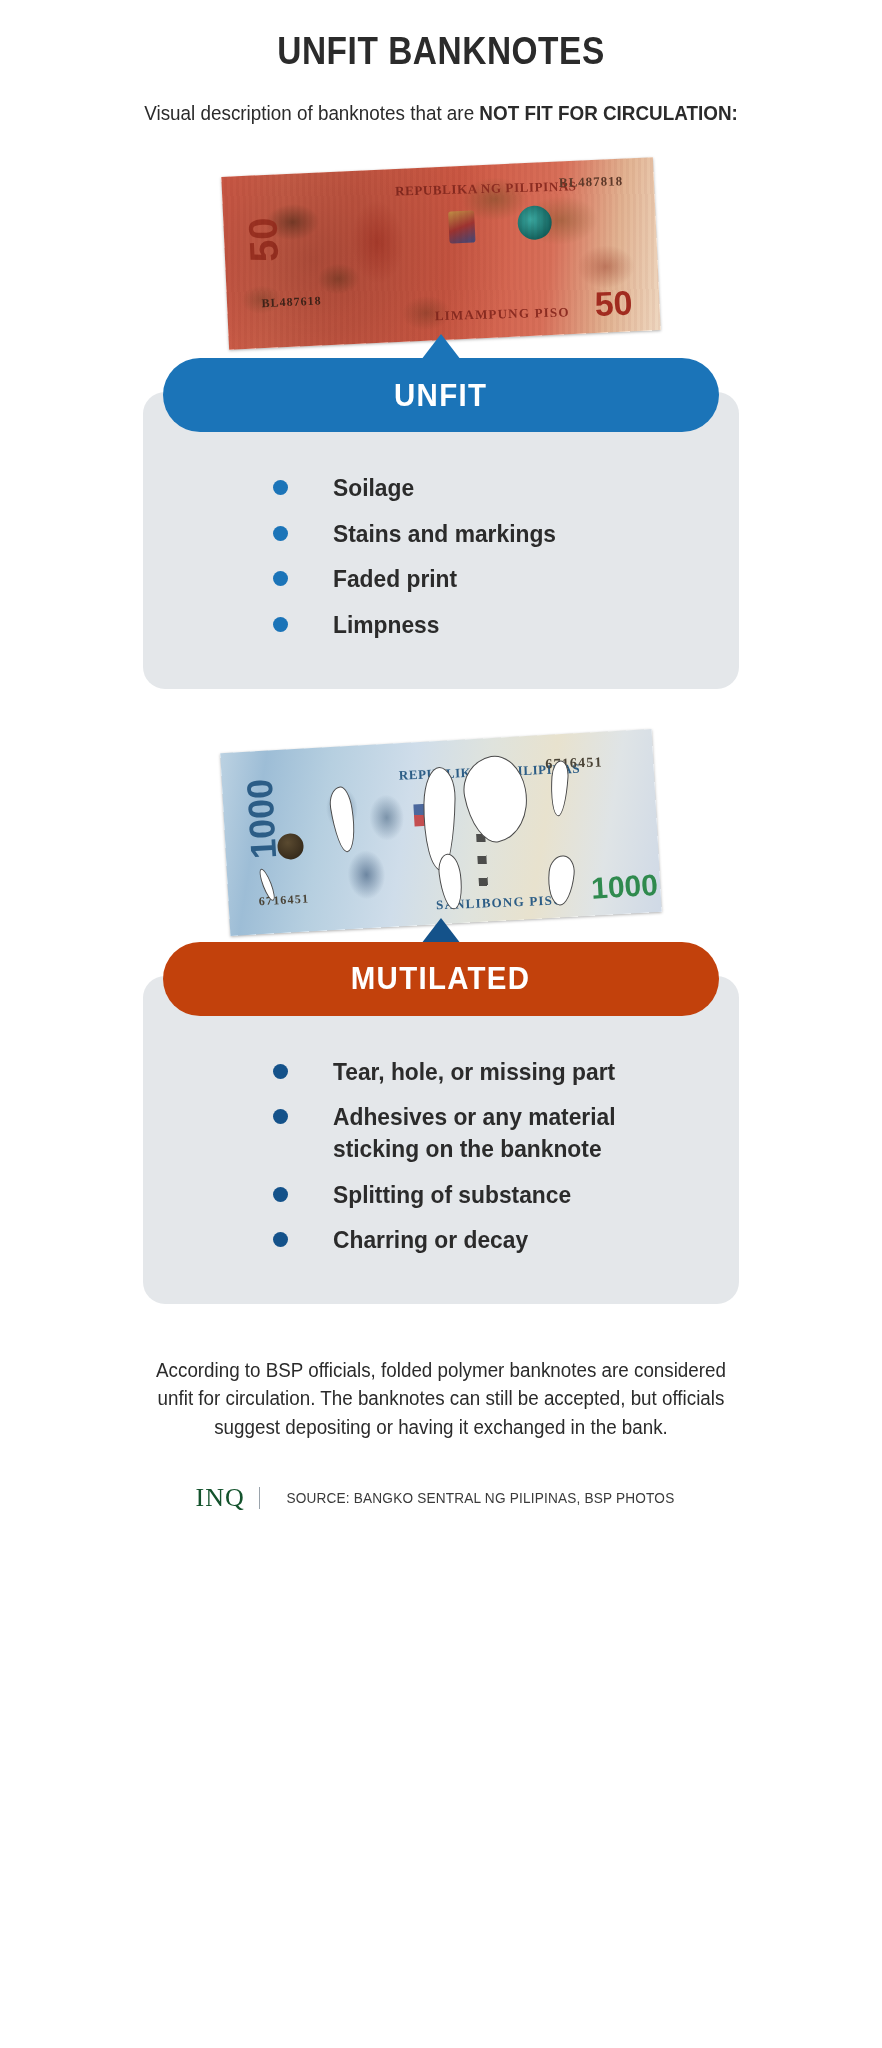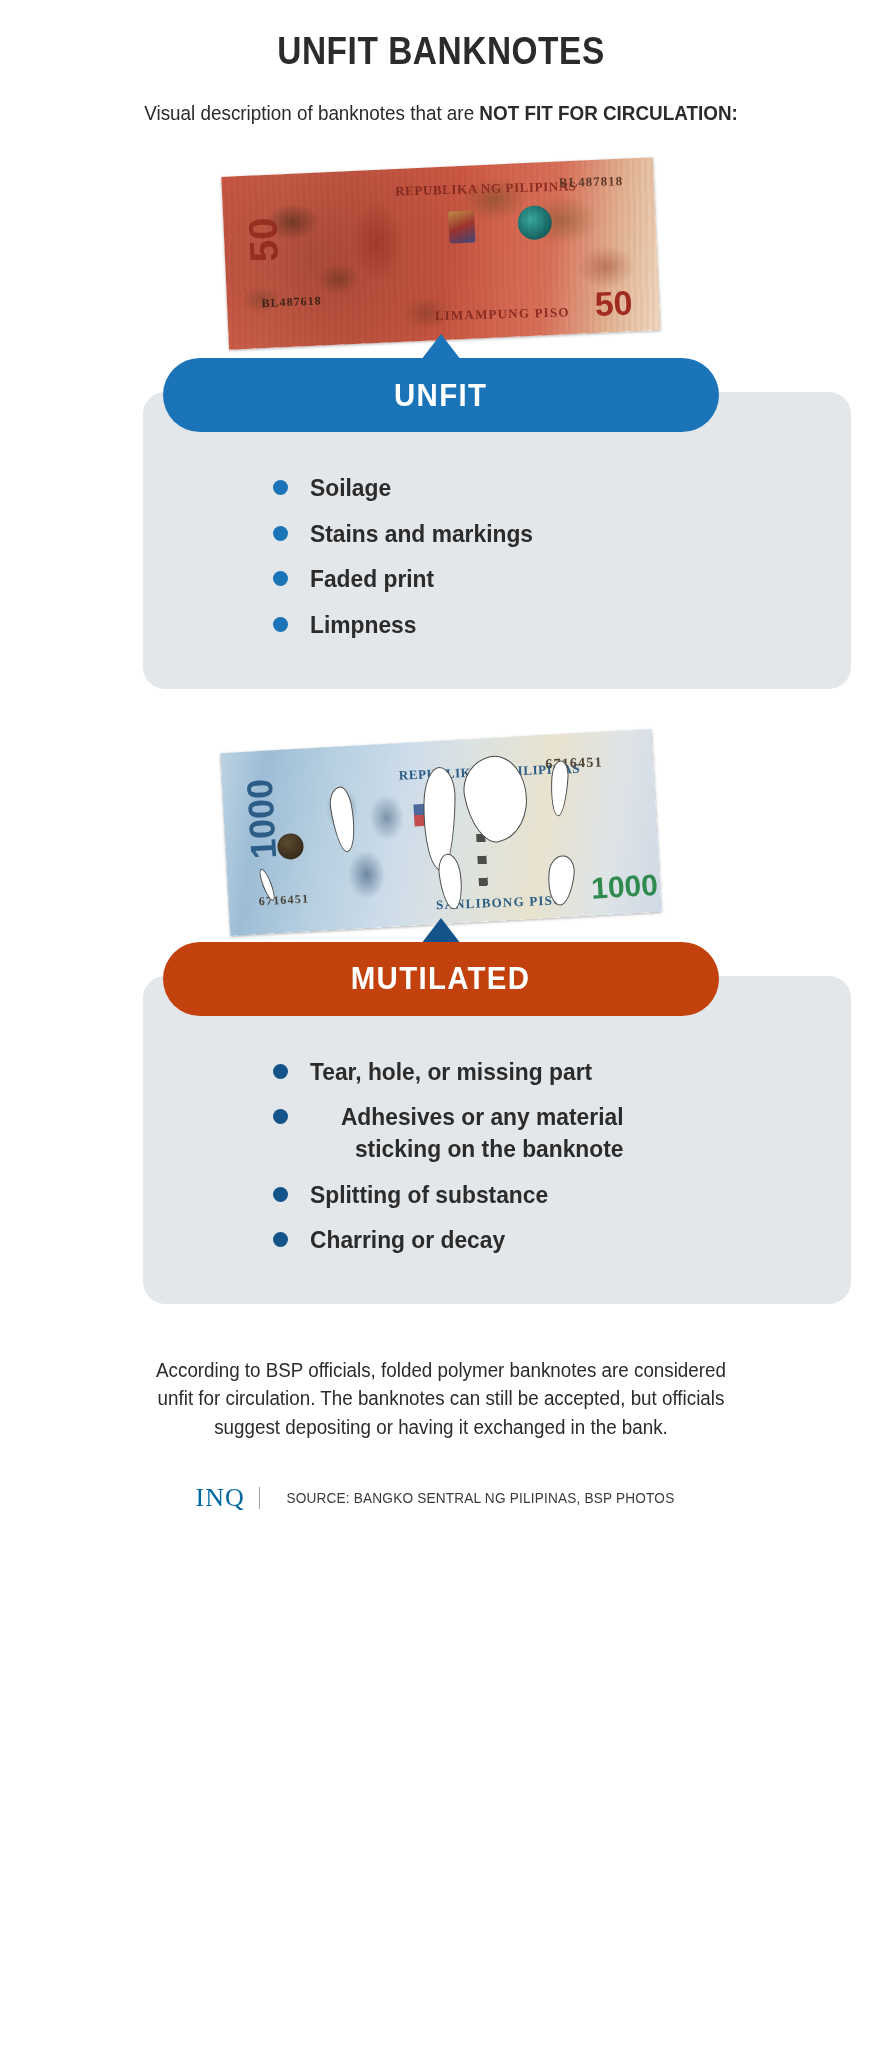--- a/index.html
+++ b/index.html
@@ -164,21 +164,21 @@
   
   .section {
     position: relative;
     width: 596px;
     margin: 0 auto;
   }
 
   .card {
     background: #e4e7ea;
     border-radius: 22px;
-    width: 708px;
+    width: 596px;
     padding: 80px 0 34px 0;
     position: relative;
   }
 
   .banner {
     position: absolute;
     left: 20px;
     top: -34px;
     width: 556px;
     height: 74px;
@@ -213,20 +213,21 @@
   .pointer-mutilated { border-bottom: 26px solid #14528a; }
 
   .bullets {
     list-style: none;
     padding-left: 130px;
   }
   .bullets li {
     display: flex;
     align-items: flex-start;
     margin-bottom: 14px;
+    gap: 23px;
   }
   .dot {
     width: 15px; height: 15px;
     border-radius: 50%;
     flex: 0 0 15px;
     margin-top: 8px;
     margin-right: 22px;
   }
   .dot-unfit { background: #1b74b8; }
   .dot-mutilated { background: #14528a; }
@@ -253,21 +254,21 @@
 
   .source-row {
     display: flex;
     align-items: center;
     justify-content: center;
     gap: 14px;
   }
   .inq-logo {
     font-family: "Liberation Serif", serif;
     font-size: 26px;
-    color: #0369a1;
+    color: #14532d;
     letter-spacing: 1px;
   }
   .divider {
     width: 1px;
     height: 22px;
     background: #9aa3ab;
   }
   .source-text {
     font-size: 14.5px;
     color: #3a3a3a;
@@ -349,21 +350,21 @@
       <div class="hole h7"></div>
     </div>
   </div>
 
   <div class="section" style="margin-top:52px;">
     <div class="pointer pointer-mutilated"></div>
     <div class="card">
       <div class="banner banner-mutilated">
         <span class="banner-label">MUTILATED</span>
       </div>
-      <ul class="bullets" style="text-align:right;">
+      <ul class="bullets" style="">
         <li>
             <span class="dot dot-mutilated"></span>
             <span class="bullet-text">Tear, hole, or missing part</span>
           </li>
         <li>
             <span class="dot dot-mutilated"></span>
             <span class="bullet-text" style="max-width:330px;">Adhesives or any material sticking on the banknote</span>
           </li>
         <li>
             <span class="dot dot-mutilated"></span>

